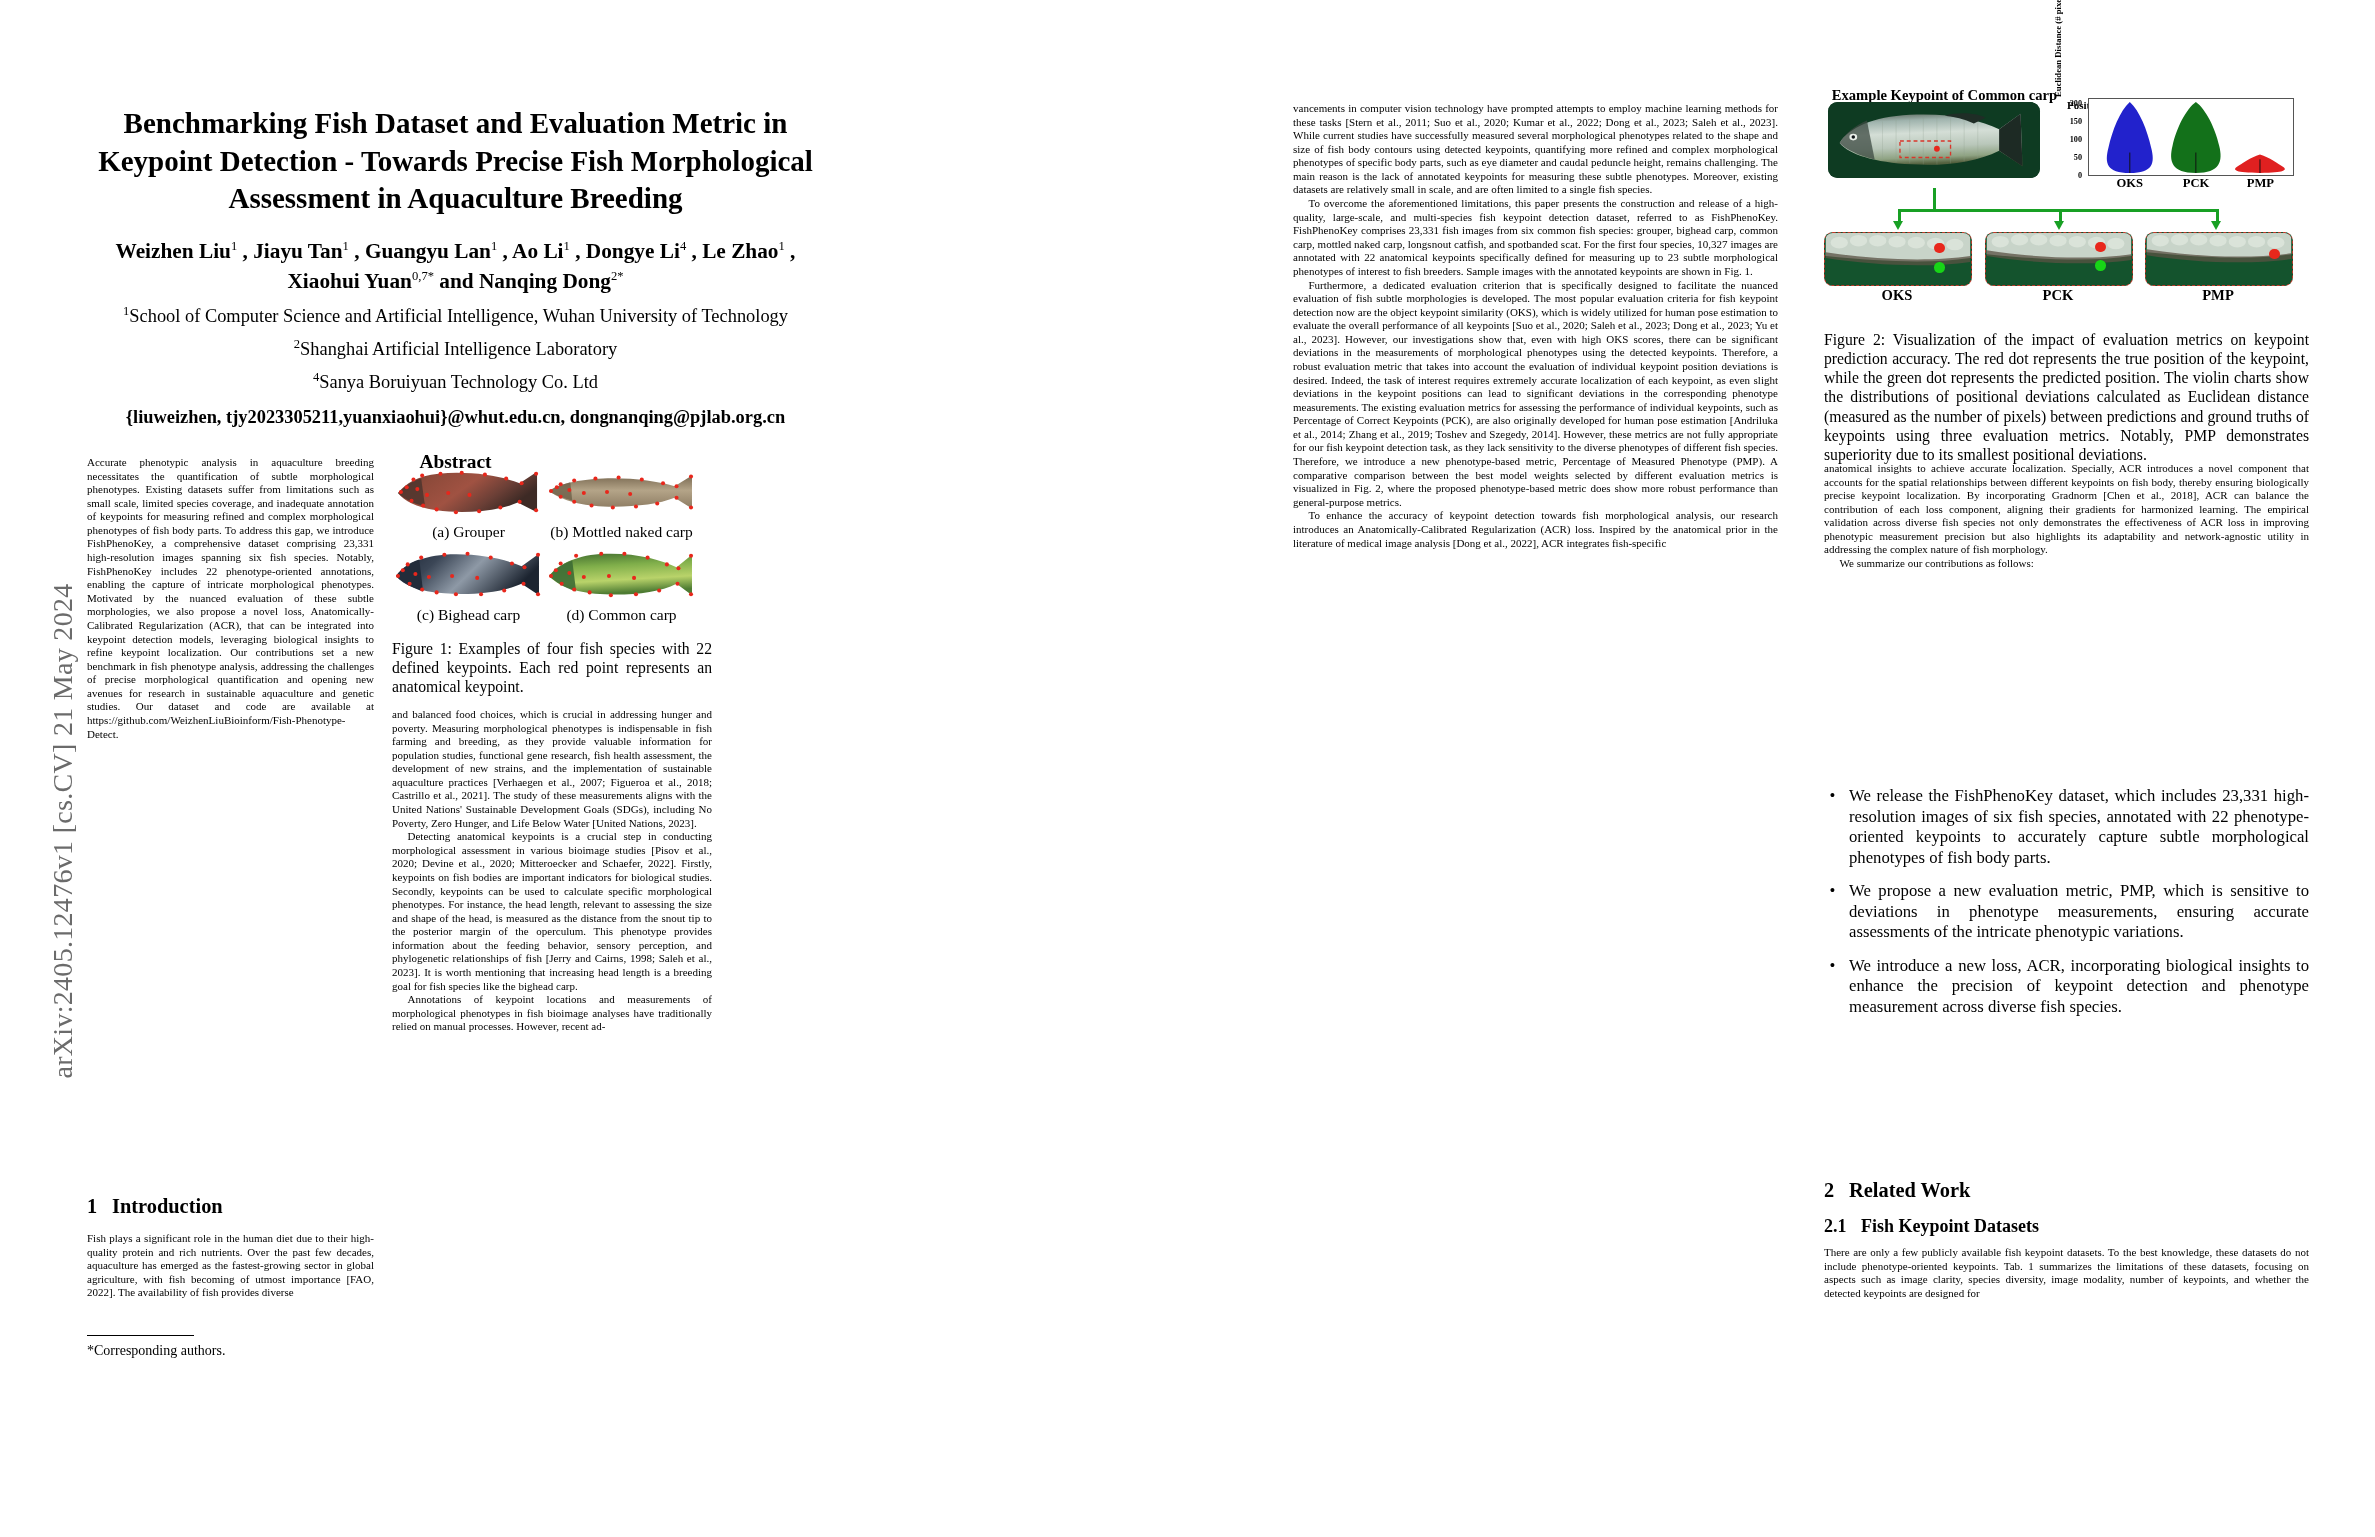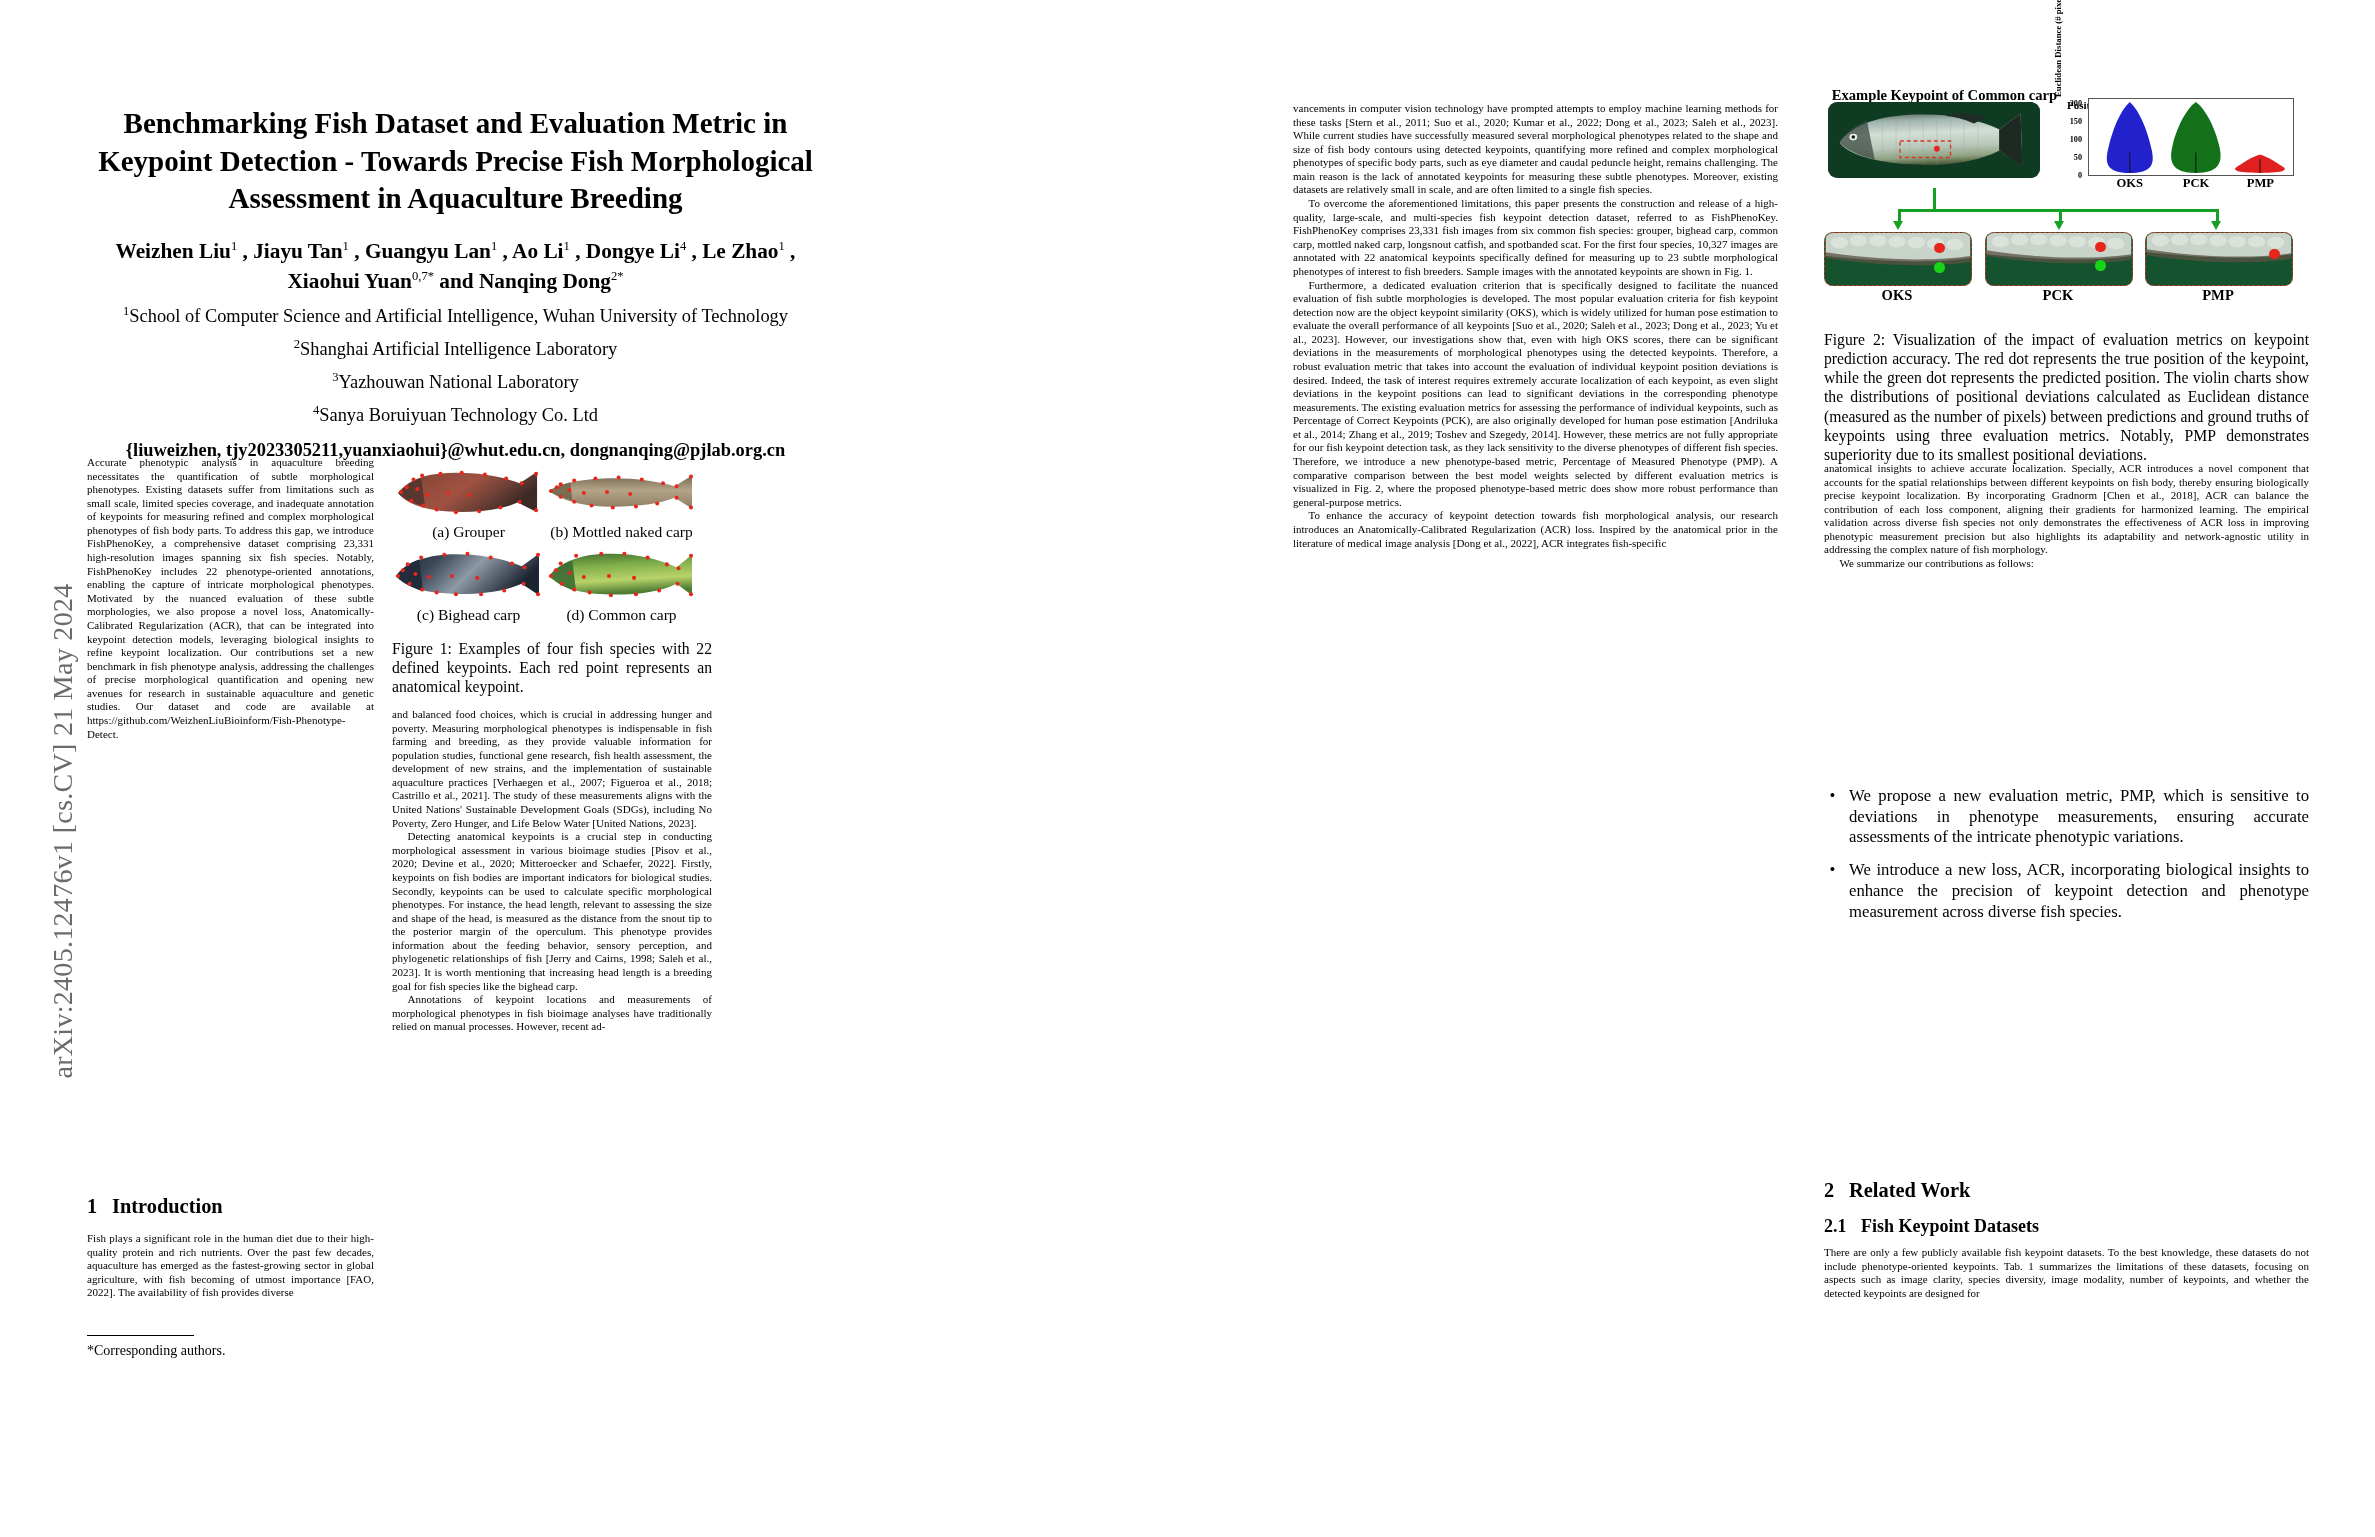--- a/index.html
+++ b/index.html
@@ -305,21 +305,20 @@
     <div id="paper-title">Benchmarking Fish Dataset and Evaluation Metric in Keypoint Detection - Towards Precise Fish Morphological Assessment in Aquaculture Breeding</div>
     <div id="authors">
       <div>
         Weizhen Liu<sup>1</sup> , Jiayu Tan<sup>1</sup> , Guangyu Lan<sup>1</sup> , Ao Li<sup>1</sup> , Dongye Li<sup>4</sup> , Le Zhao<sup>1</sup> ,
       </div>
       <div>
         Xiaohui Yuan<sup>0,7*</sup> and Nanqing Dong<sup>2*</sup>
       </div>
       <div class="affils"><sup>1</sup>School of Computer Science and Artificial Intelligence, Wuhan University of Technology</div>
       <div class="affils"><sup>2</sup>Shanghai Artificial Intelligence Laboratory</div>
-      <div class="affils"><sup>3</sup>Yazhouwan National Laboratory</div>
       <div class="affils"><sup>4</sup>Sanya Boruiyuan Technology Co. Ltd</div>
       <div id="emails">{liuweizhen, tjy2023305211,yuanxiaohui}@whut.edu.cn, dongnanqing@pjlab.org.cn</div>
     </div>
     <div id="abstract-head">Abstract</div>
   </div>
 
   <div class="col" id="col-abstract">
     <p>Accurate phenotypic analysis in aquaculture breeding necessitates the quantification of subtle morphological phenotypes. Existing datasets suffer from limitations such as small scale, limited species coverage, and inadequate annotation of keypoints for measuring refined and complex morphological phenotypes of fish body parts. To address this gap, we introduce FishPhenoKey, a comprehensive dataset comprising 23,331 high-resolution images spanning six fish species. Notably, FishPhenoKey includes 22 phenotype-oriented annotations, enabling the capture of intricate morphological phenotypes. Motivated by the nuanced evaluation of these subtle morphologies, we also propose a novel loss, Anatomically-Calibrated Regularization (ACR), that can be integrated into keypoint detection models, leveraging biological insights to refine keypoint localization. Our contributions set a new benchmark in fish phenotype analysis, addressing the challenges of precise morphological quantification and opening new avenues for research in sustainable aquaculture and genetic studies. Our dataset and code are available at https://github.com/WeizhenLiuBioinform/Fish-Phenotype-Detect.</p>
   </div>
 
@@ -662,20 +661,21 @@
 
   <div id="fig2-caption">Figure 2: Visualization of the impact of evaluation metrics on keypoint prediction accuracy. The red dot represents the true position of the keypoint, while the green dot represents the predicted position. The violin charts show the distributions of positional deviations calculated as Euclidean distance (measured as the number of pixels) between predictions and ground truths of keypoints using three evaluation metrics. Notably, PMP demonstrates superiority due to its smallest positional deviations.</div>
 
   <div class="col" id="col4-text">
     <p>anatomical insights to achieve accurate localization. Specially, ACR introduces a novel component that accounts for the spatial relationships between different keypoints on fish body, thereby ensuring biologically precise keypoint localization. By incorporating Gradnorm [Chen et al., 2018], ACR can balance the contribution of each loss component, aligning their gradients for harmonized learning. The empirical validation across diverse fish species not only demonstrates the effectiveness of ACR loss in improving phenotypic measurement precision but also highlights its adaptability and network-agnostic utility in addressing the complex nature of fish morphology.</p>
     <p>We summarize our contributions as follows:</p>
   </div>
 
   <div id="contrib-list">
     <ul>
+      <li>We release the FishPhenoKey dataset, which includes 23,331 high-resolution images of six fish species, annotated with 22 phenotype-oriented keypoints to accurately capture subtle morphological phenotypes of fish body parts.</li>
       <li>We propose a new evaluation metric, PMP, which is sensitive to deviations in phenotype measurements, ensuring accurate assessments of the intricate phenotypic variations.</li>
       <li>We introduce a new loss, ACR, incorporating biological insights to enhance the precision of keypoint detection and phenotype measurement across diverse fish species.</li>
     </ul>
   </div>
 
   <div id="rw-heading">
     <span class="num">2</span><span>Related Work</span>
   </div>
   <div id="rw-sub">
     <span class="num">2.1</span><span>Fish Keypoint Datasets</span>

